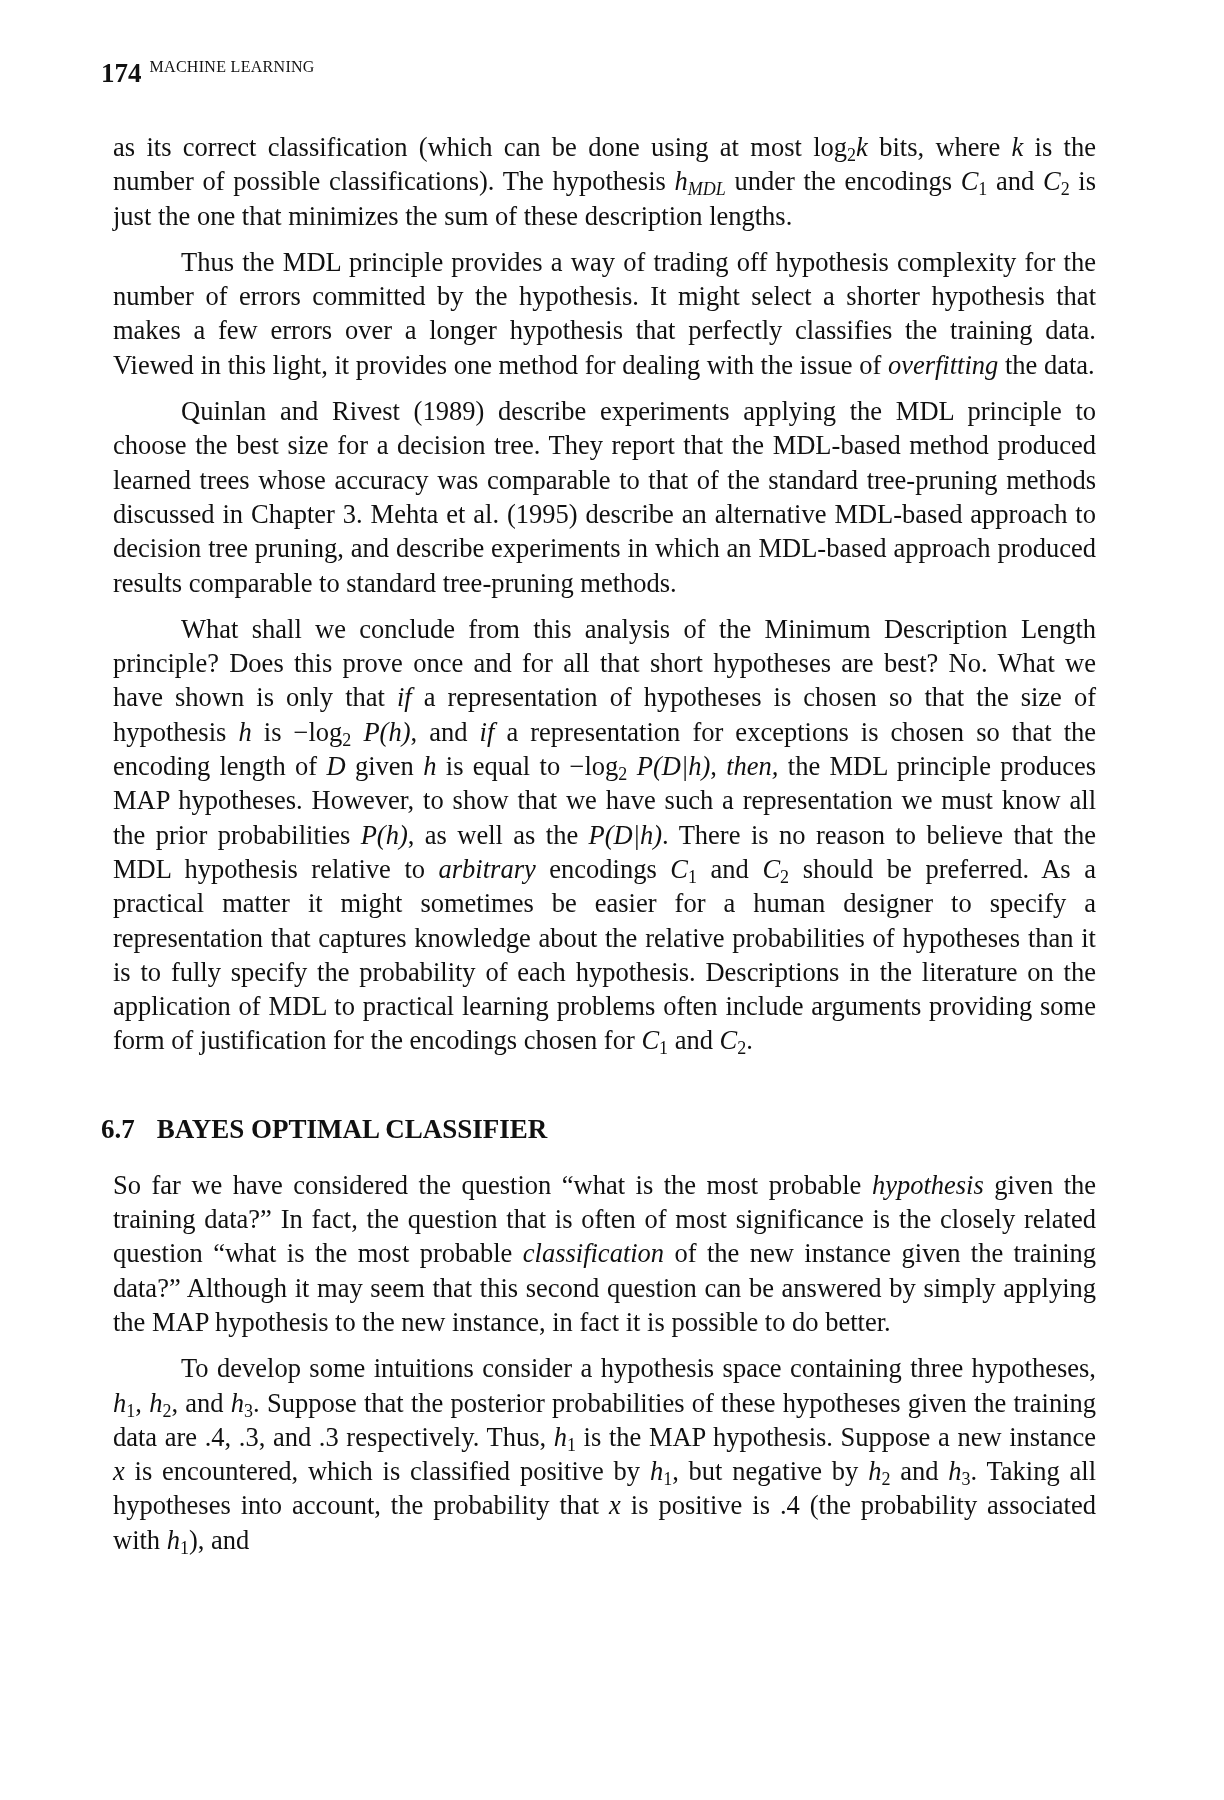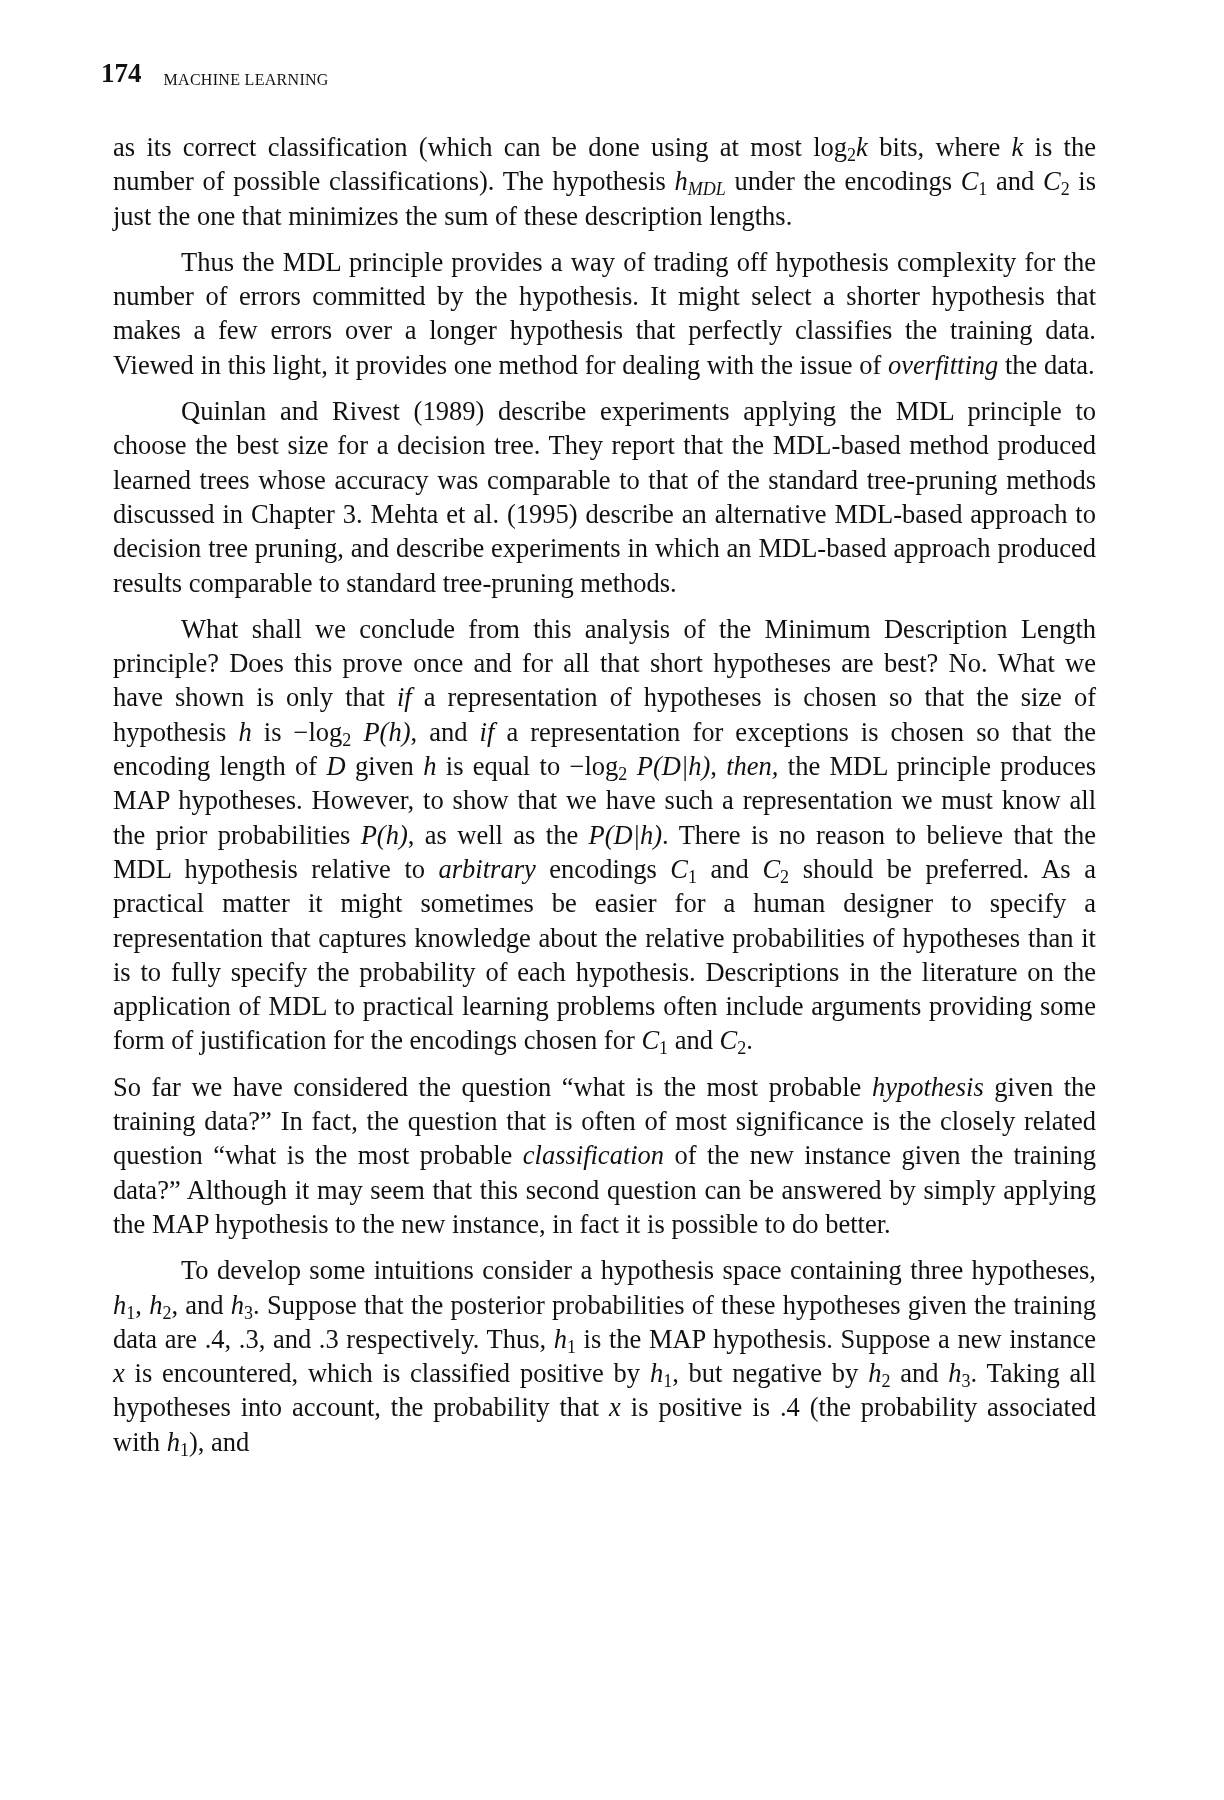--- a/index.html
+++ b/index.html
@@ -1,20 +1,20 @@
 <!DOCTYPE html>
 <html><head>
 <meta charset="utf-8">
 <style>
   html, body { margin:0; padding:0; background:#ffffff; }
   body { width:1224px; height:1800px; position:relative; overflow:hidden;
          font-family:"Liberation Serif","DejaVu Serif",serif; color:#111; }
-  .header { position:absolute; left:101px; top:58px; display:flex; align-items:flex-end; }
+  .header { position:absolute; left:101px; top:58px; display:flex; align-items:flex-start; }
   .pnum { font-weight:bold; font-size:27px; }
-  .runhead { font-size:16px; margin-left:22px; letter-spacing:0.3px; }
+  .runhead { font-size:16px; margin-left:8px; letter-spacing:0.3px; }
   .content { position:absolute; left:101px; top:118px; width:1007px; }
   .p { font-size:26.5px; line-height:34.3px; text-align:justify; margin:12px; }
   .p.ind { text-indent:68px; }
   .heading { font-size:27px; font-weight:bold; margin:54px 0 22px 0; line-height:34px; }
   .heading .num { margin-right:22px; }
   i { font-style:italic; }
   sub { font-size:0.68em; vertical-align:-0.25em; line-height:0; }
 </style>
 </head>
 <body>
@@ -26,17 +26,18 @@
 
 <div class="content">
   <p class="p"><span>as its correct classification (which can be done using at most log</span><sub>2</sub><i>k</i><span> bits, where </span><i>k</i><span> is the number of possible classifications). The hypothesis </span><i>h</i><sub><i>MDL</i></sub><span> under the encodings </span><i>C</i><sub>1</sub><span> and </span><i>C</i><sub>2</sub><span> is just the one that minimizes the sum of these description lengths.</span></p>
 
   <p class="p ind"><span>Thus the MDL principle provides a way of trading off hypothesis complexity for the number of errors committed by the hypothesis. It might select a shorter hypothesis that makes a few errors over a longer hypothesis that perfectly classifies the training data. Viewed in this light, it provides one method for dealing with the issue of </span><i>overfitting</i><span> the data.</span></p>
 
   <p class="p ind">Quinlan and Rivest (1989) describe experiments applying the MDL principle to choose the best size for a decision tree. They report that the MDL-based method produced learned trees whose accuracy was comparable to that of the standard tree-pruning methods discussed in Chapter 3. Mehta et al. (1995) describe an alternative MDL-based approach to decision tree pruning, and describe experiments in which an MDL-based approach produced results comparable to standard tree-pruning methods.</p>
 
   <p class="p ind"><span>What shall we conclude from this analysis of the Minimum Description Length principle? Does this prove once and for all that short hypotheses are best? No. What we have shown is only that </span><i>if</i><span> a representation of hypotheses is chosen so that the size of hypothesis </span><i>h</i><span> is −log</span><sub>2</sub> <i>P(h)</i><span>, and </span><i>if</i><span> a representation for exceptions is chosen so that the encoding length of </span><i>D</i><span> given </span><i>h</i><span> is equal to −log</span><sub>2</sub> <i>P(D|h)</i>, <i>then,</i><span> the MDL principle produces MAP hypotheses. However, to show that we have such a representation we must know all the prior probabilities </span><i>P(h)</i><span>, as well as the </span><i>P(D|h)</i><span>. There is no reason to believe that the MDL hypothesis relative to </span><i>arbitrary</i><span> encodings </span><i>C</i><sub>1</sub><span> and </span><i>C</i><sub>2</sub><span> should be preferred. As a practical matter it might sometimes be easier for a human designer to specify a representation that captures knowledge about the relative probabilities of hypotheses than it is to fully specify the probability of each hypothesis. Descriptions in the literature on the application of MDL to practical learning problems often include arguments providing some form of justification for the encodings chosen for </span><i>C</i><sub>1</sub><span> and </span><i>C</i><sub>2</sub><span>.</span></p>
 
+  <div class="heading"><span class="num">6.7</span><span>BAYES OPTIMAL CLASSIFIER</span></div>
 
   <p class="p"><span>So far we have considered the question “what is the most probable </span><i>hypothesis</i><span> given the training data?” In fact, the question that is often of most significance is the closely related question “what is the most probable </span><i>classification</i><span> of the new instance given the training data?” Although it may seem that this second question can be answered by simply applying the MAP hypothesis to the new instance, in fact it is possible to do better.</span></p>
 
   <p class="p ind"><span>To develop some intuitions consider a hypothesis space containing three hypotheses, </span><i>h</i><sub>1</sub><span>, </span><i>h</i><sub>2</sub><span>, and </span><i>h</i><sub>3</sub><span>. Suppose that the posterior probabilities of these hypotheses given the training data are .4, .3, and .3 respectively. Thus, </span><i>h</i><sub>1</sub><span> is the MAP hypothesis. Suppose a new instance </span><i>x</i><span> is encountered, which is classified positive by </span><i>h</i><sub>1</sub><span>, but negative by </span><i>h</i><sub>2</sub> and <i>h</i><sub>3</sub><span>. Taking all hypotheses into account, the probability that </span><i>x</i><span> is positive is .4 (the probability associated with </span><i>h</i><sub>1</sub><span>), and</span></p>
 </div>
 
 </body></html>

